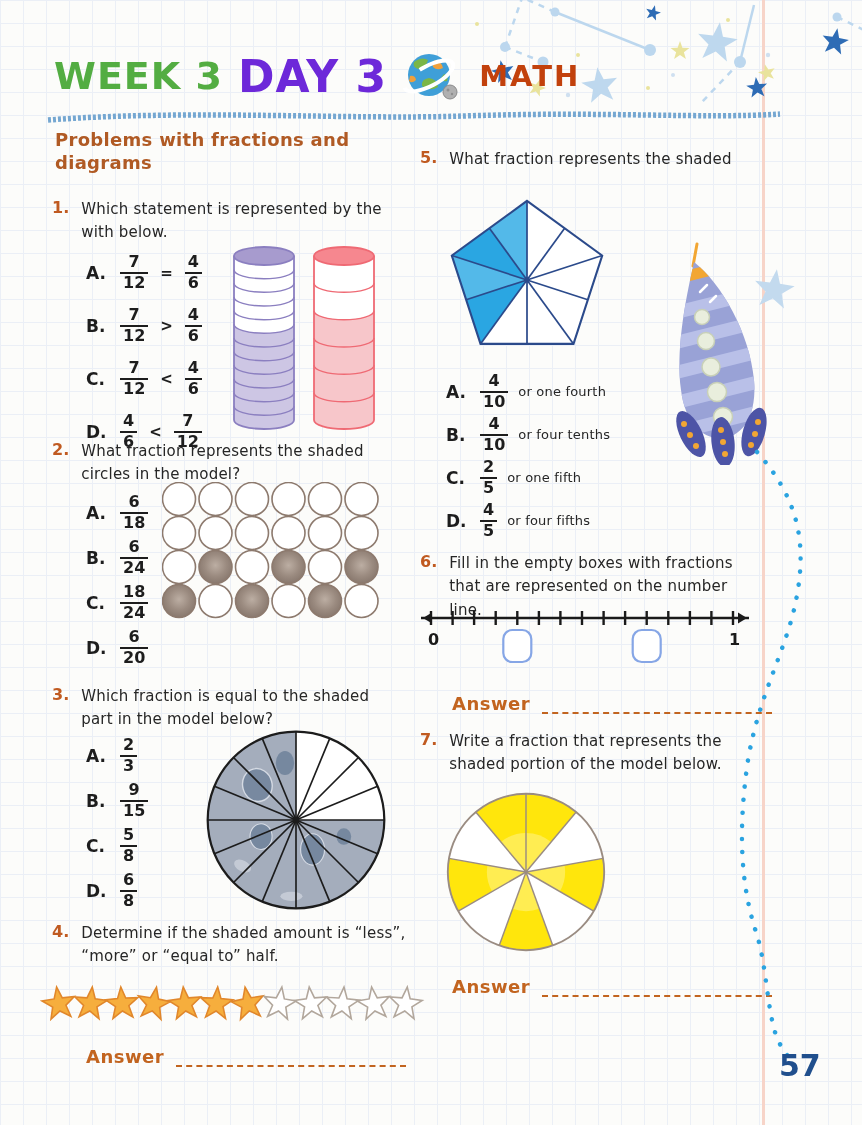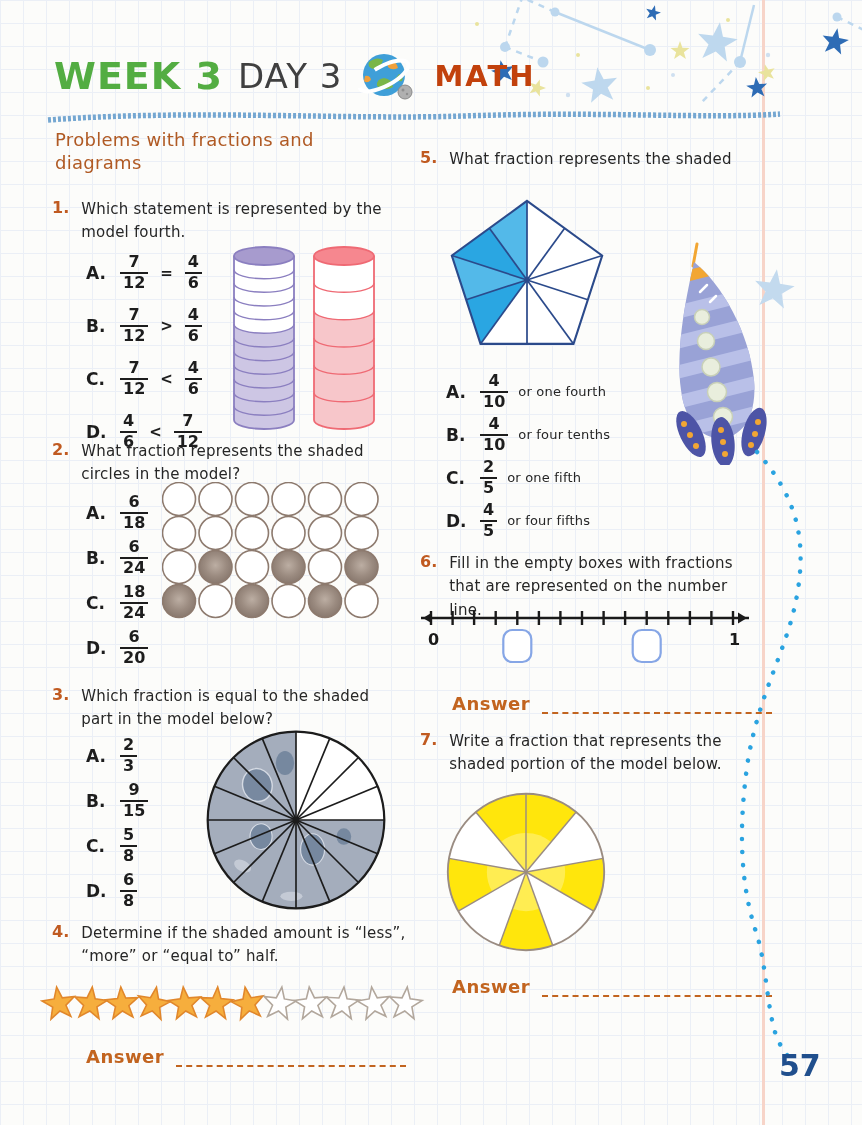--- a/index.html
+++ b/index.html
@@ -10,23 +10,23 @@
     background-image:
       linear-gradient(#ebeff6 1px, transparent 1px),
       linear-gradient(90deg,#ebeff6 1px, transparent 1px);
     background-size:23px 23px;
     color:#242424;
   }
   .abs{position:absolute;}
   
   .hdr{left:54px;top:50px;display:flex;align-items:center;gap:15px;}
   .week{font-size:38px;font-weight:800;color:#53ad42;letter-spacing:1px;}
-  .day{font-size:34px;font-weight:400;color:#404040;letter-spacing:1px;}
+  .day{font-size:44px;font-weight:700;color:#6d28d9;letter-spacing:1px;}
   .math{font-size:29px;font-weight:800;color:#c2410c;letter-spacing:2px;margin-left:4px;}
-  .sectiontitle{left:55px;top:128px;width:340px;font-size:18px;line-height:1.3;font-weight:400;color:#b05a24;letter-spacing:.3px;}
+  .sectiontitle{left:55px;top:128px;width:340px;font-size:18px;line-height:1.3;font-weight:700;color:#b05a24;letter-spacing:.3px;}
   
   .qblock{display:flex;gap:12px;}
   .qnum{color:#c05a20;font-weight:700;font-size:16px;flex:0 0 auto;}
   .qtext{font-size:15px;color:#262626;line-height:1.55;letter-spacing:.2px;}
   
   .opts{display:flex;flex-direction:column;}
   .opt{display:flex;align-items:center;gap:10px;}
   .optletter{font-weight:700;font-size:17px;color:#1d1d1d;width:24px;}
   .frac{display:inline-flex;flex-direction:column;align-items:center;line-height:1.15;font-weight:700;font-size:16px;color:#1d1d1d;}
   .frac .den{border-top:2px solid #1d1d1d;padding:0 3px;}
@@ -116,21 +116,21 @@
 
 <div class="abs sectiontitle">
   <div>Problems with fractions and</div>
   <div>diagrams</div>
 </div>
 
 <div class="abs qblock" style="left:52px;top:198px;width:350px">
   <span class="qnum">1.</span>
   <div class="qtext">
     <div>Which statement is represented by the</div>
-    <div>model fourth.</div>
+    <div>with below.</div>
   </div>
 </div>
 
 <div class="abs opts p53" style="left:86px;top:246px">
   <div class="opt">
     <span class="optletter">A.</span>
     <span class="frac">
         <span class="num">7</span>
         <span class="den">12</span>
       </span>

